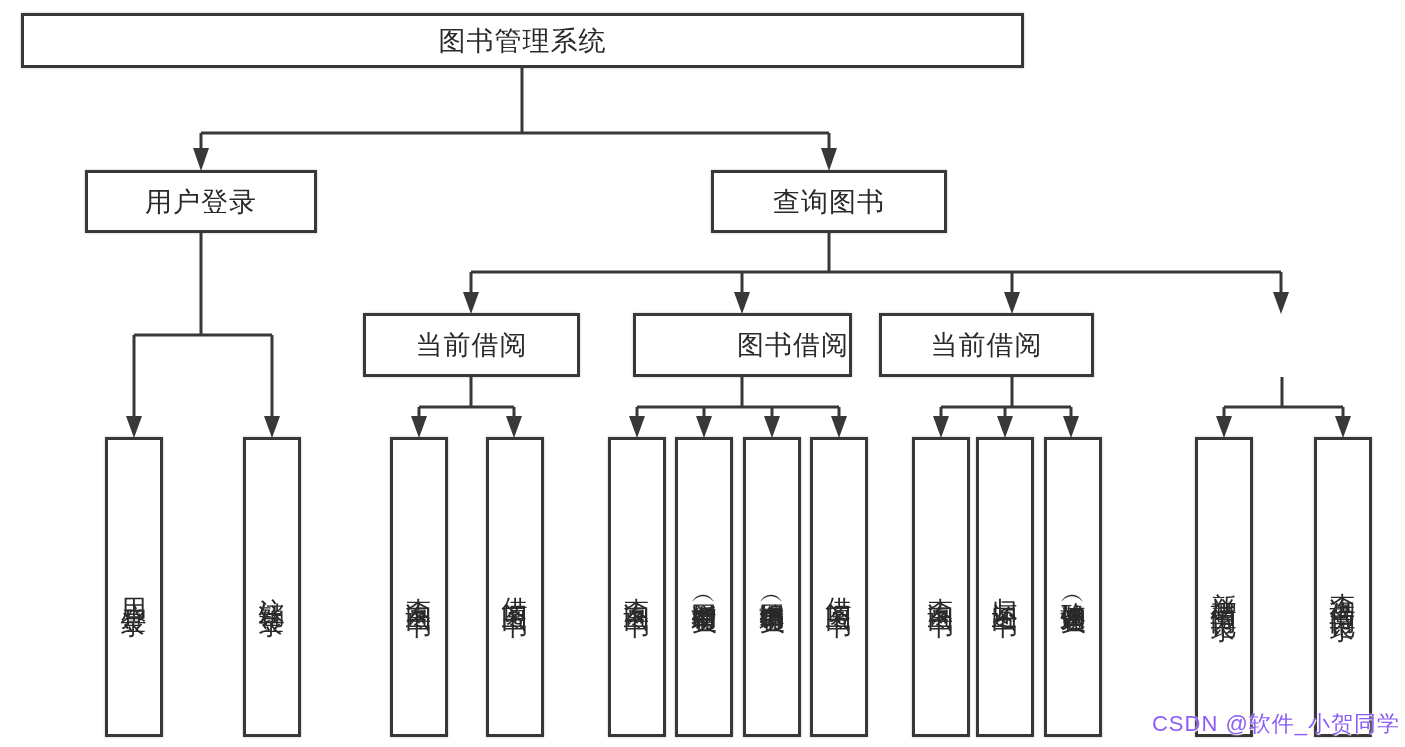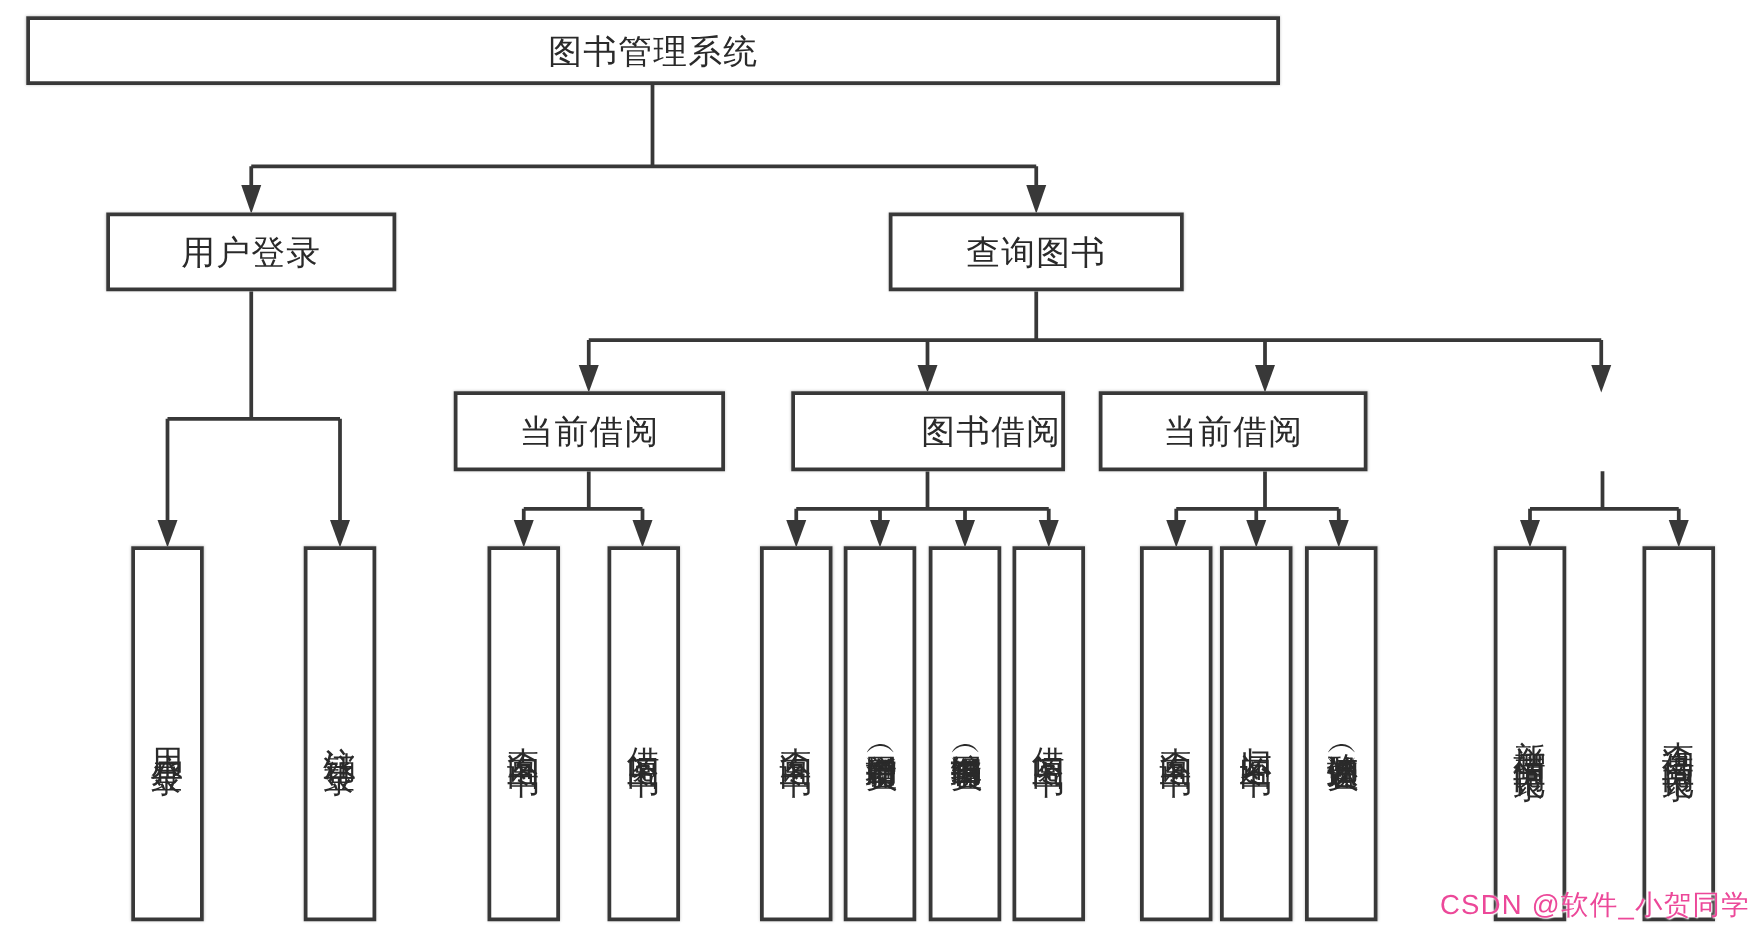--- a/index.html
+++ b/index.html
@@ -39,21 +39,21 @@
     width: 58px;
     top: 437px;
     height: 300px;
   }
   .v-box.tight { font-size: 25px; letter-spacing: 1px; }
   .watermark {
     position: absolute;
     right: 5px;
     bottom: 8px;
     font-size: 22px;
-    color: #ec4899;
+    color: #8b5cf6;
     text-shadow: 0 0 2px #ffffff, 1px 1px 1px #ffffff;
     z-index: 2;
     white-space: nowrap;
     letter-spacing: 1px;
   }
 </style>
 </head>
 <body>
 
 <div class="stage">

